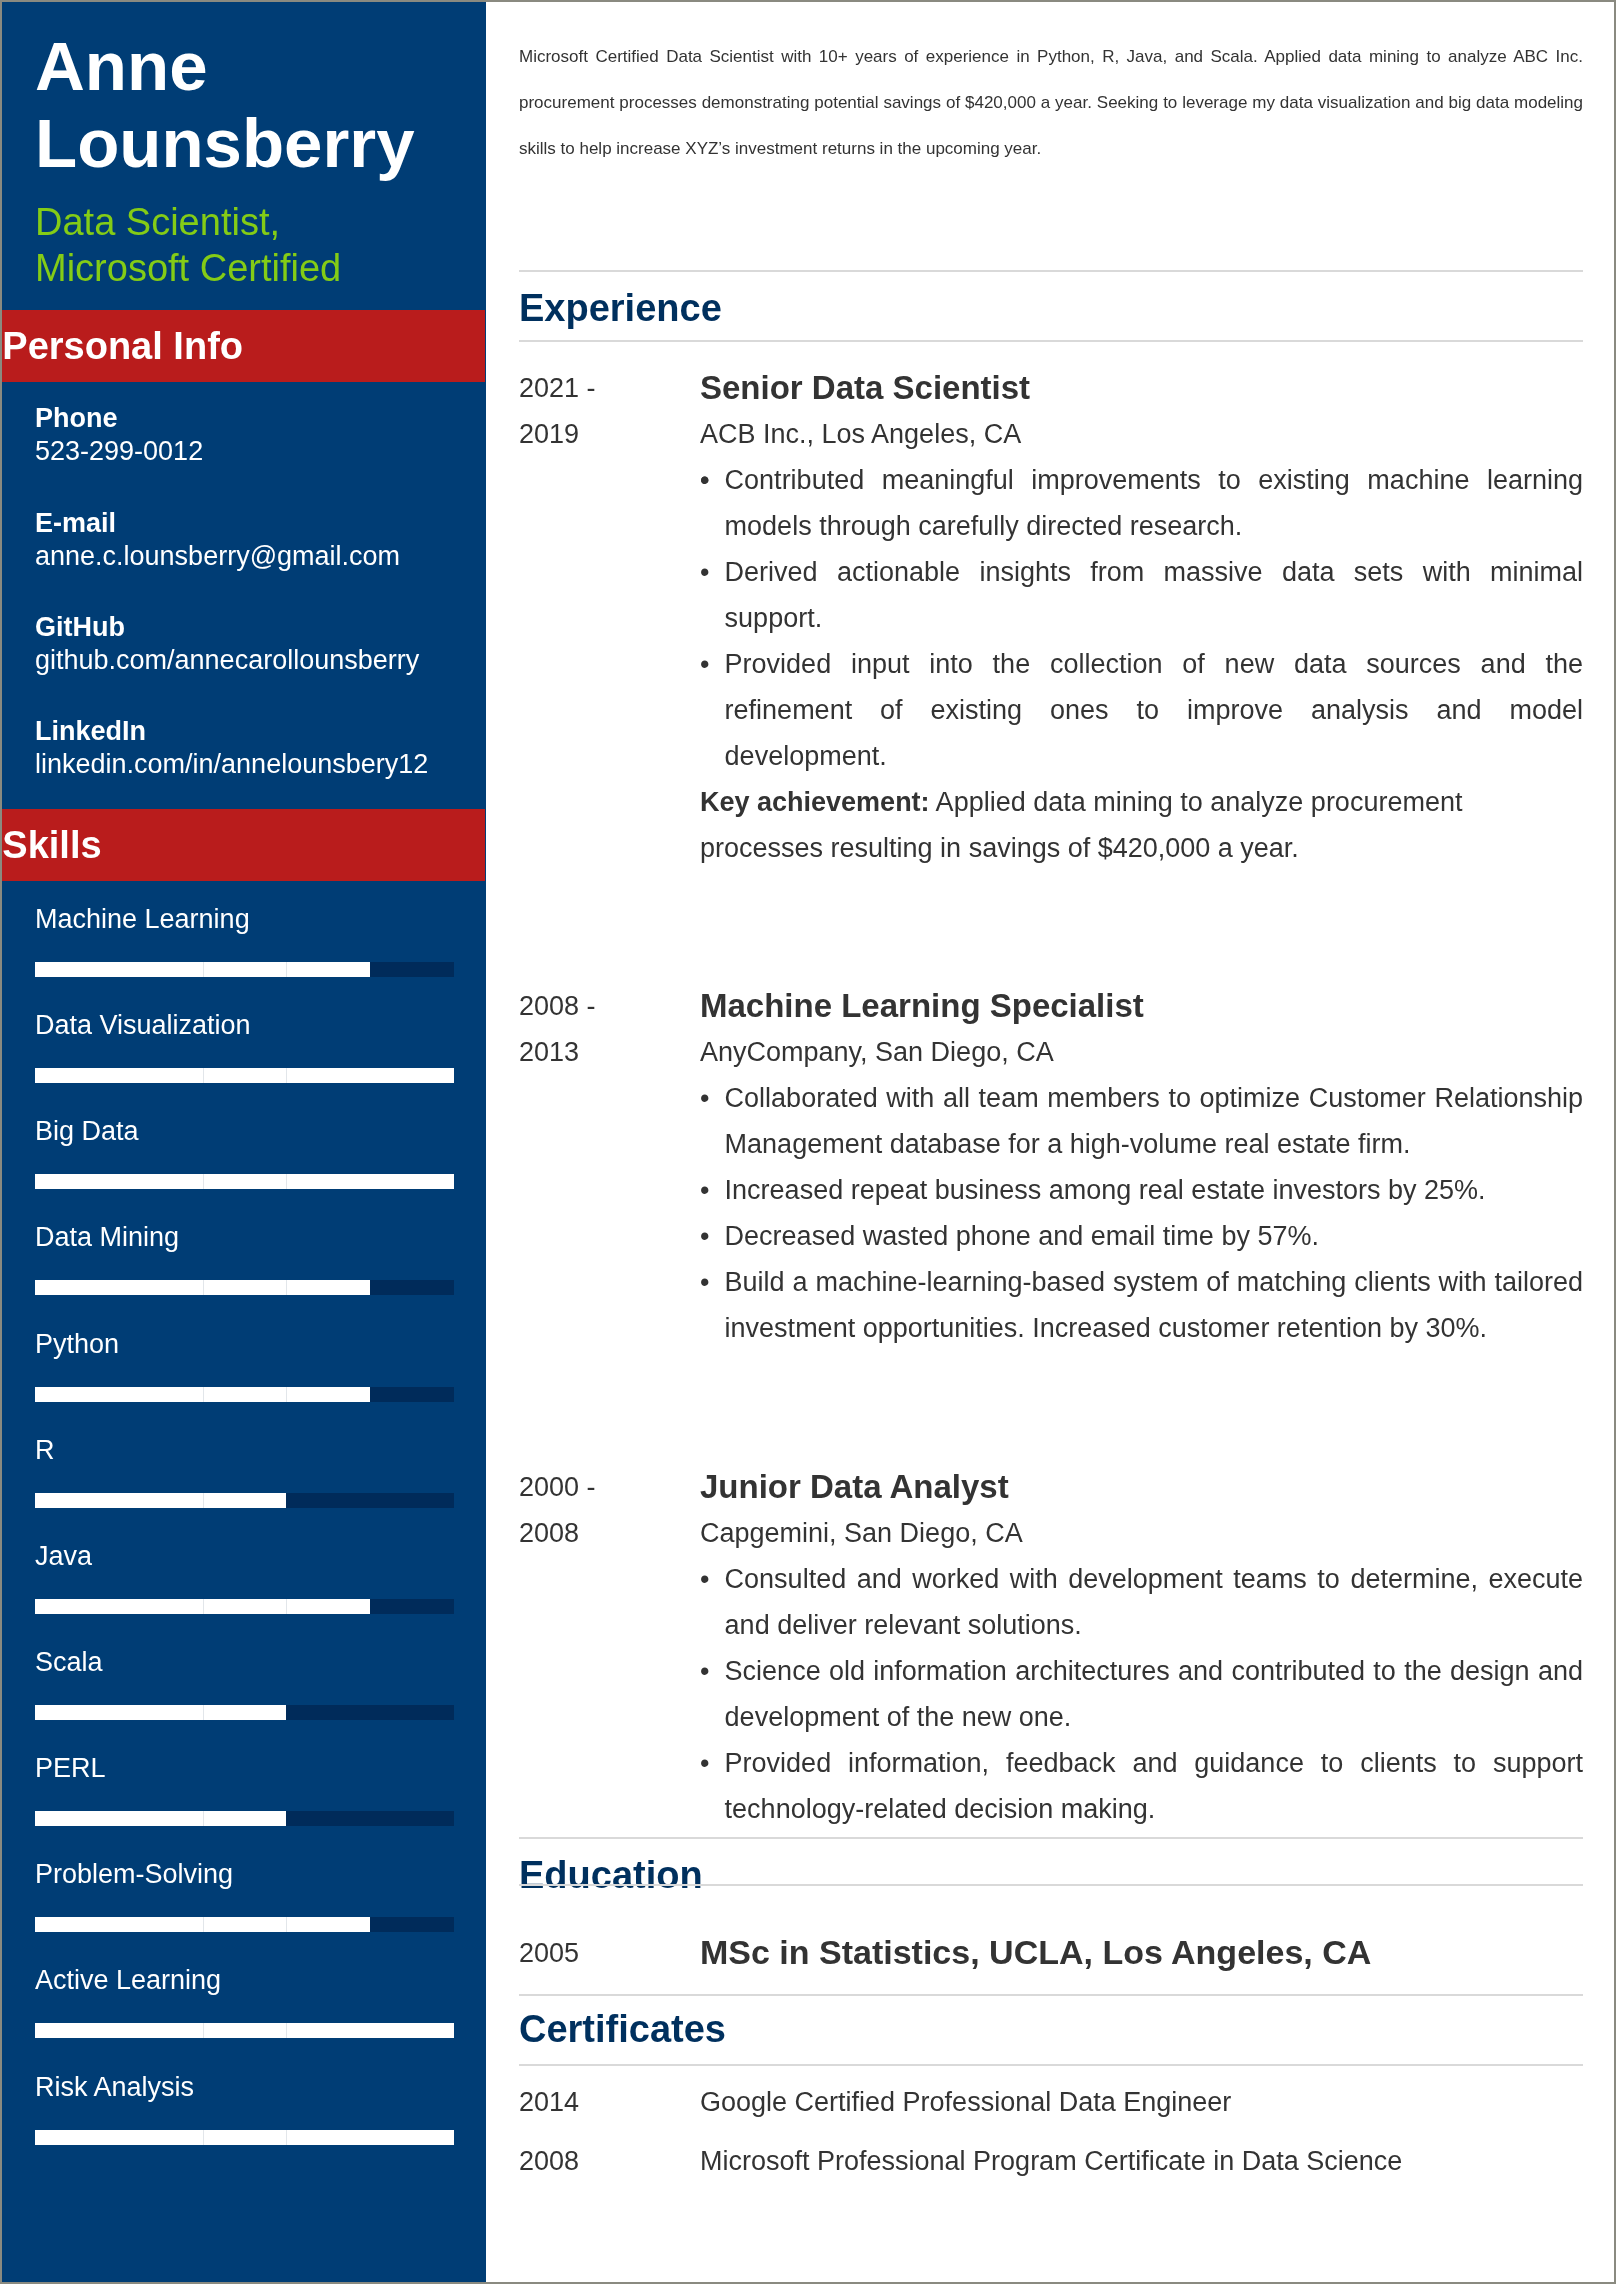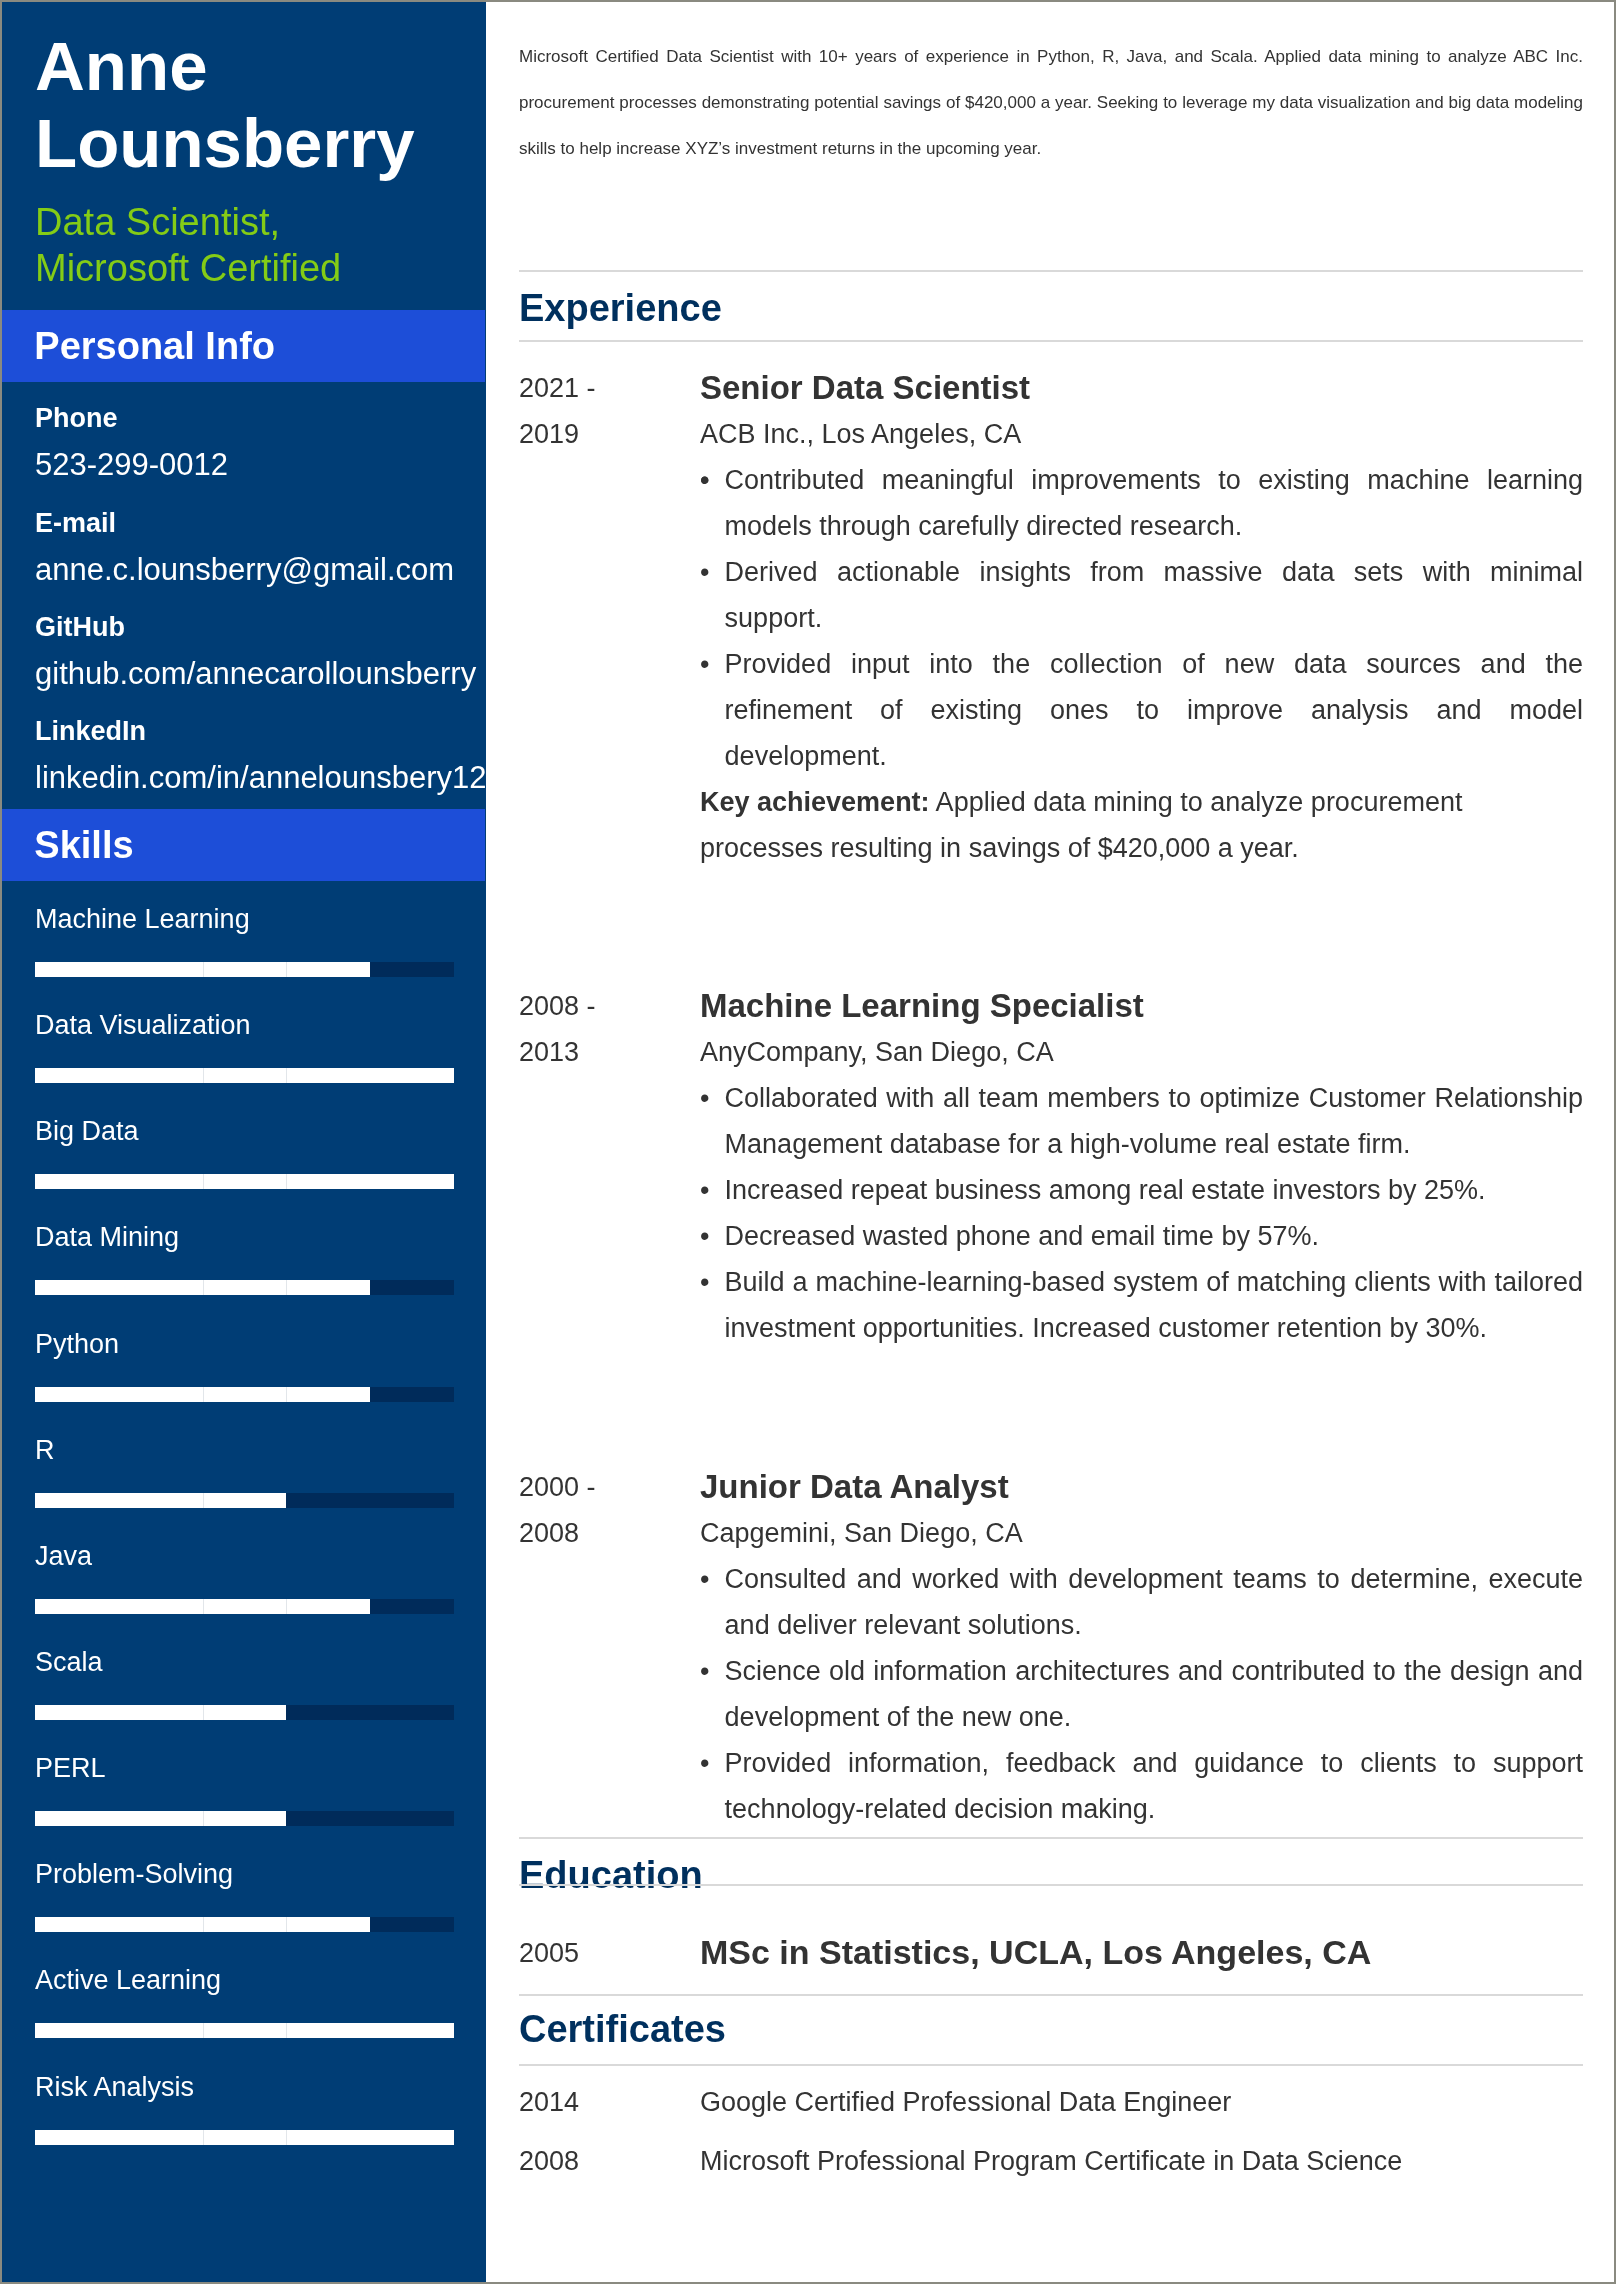--- a/index.html
+++ b/index.html
@@ -32,32 +32,31 @@
     font-size: 69px; font-weight: bold; line-height: 77px;
     color: #ffffff;
   }
   .title {
     position: absolute; left: 35px; top: 199px;
     font-size: 38px; line-height: 46px;
     color: #84cc16;
   }
   .section-band {
     position: absolute; left: 2.3px; width: 483px;
-    background: #1d4ed8;
+    background: #b91c1c;
     color: #ffffff;
     font-weight: bold;
     font-size: 38px;
-    padding-left: 32px;
   }
   .band-personal { top: 310px; height: 72px; line-height: 72px; }
   .band-skills { top: 809px; height: 72px; line-height: 72px; }
 
   .info-block { position: absolute; left: 35px; }
   .info-label { font-size: 27px; font-weight: bold; line-height: 33px; }
-  .info-value { font-size: 31px; line-height: 33px; margin-top: 13px; }
+  .info-value { font-size: 27px; line-height: 33px; }
 
   .skill { position: absolute; left: 35px; width: 419px; }
   .skill-name { font-size: 27px; line-height: 33px; }
   .skill-bar {
     position: absolute; left: 0; top: 59px; width: 419px; height: 15.2px;
     background: #002b5a;
   }
   .skill-fill {
     position: absolute; left: 0; top: 0; height: 15.2px; background: #ffffff;
   }

